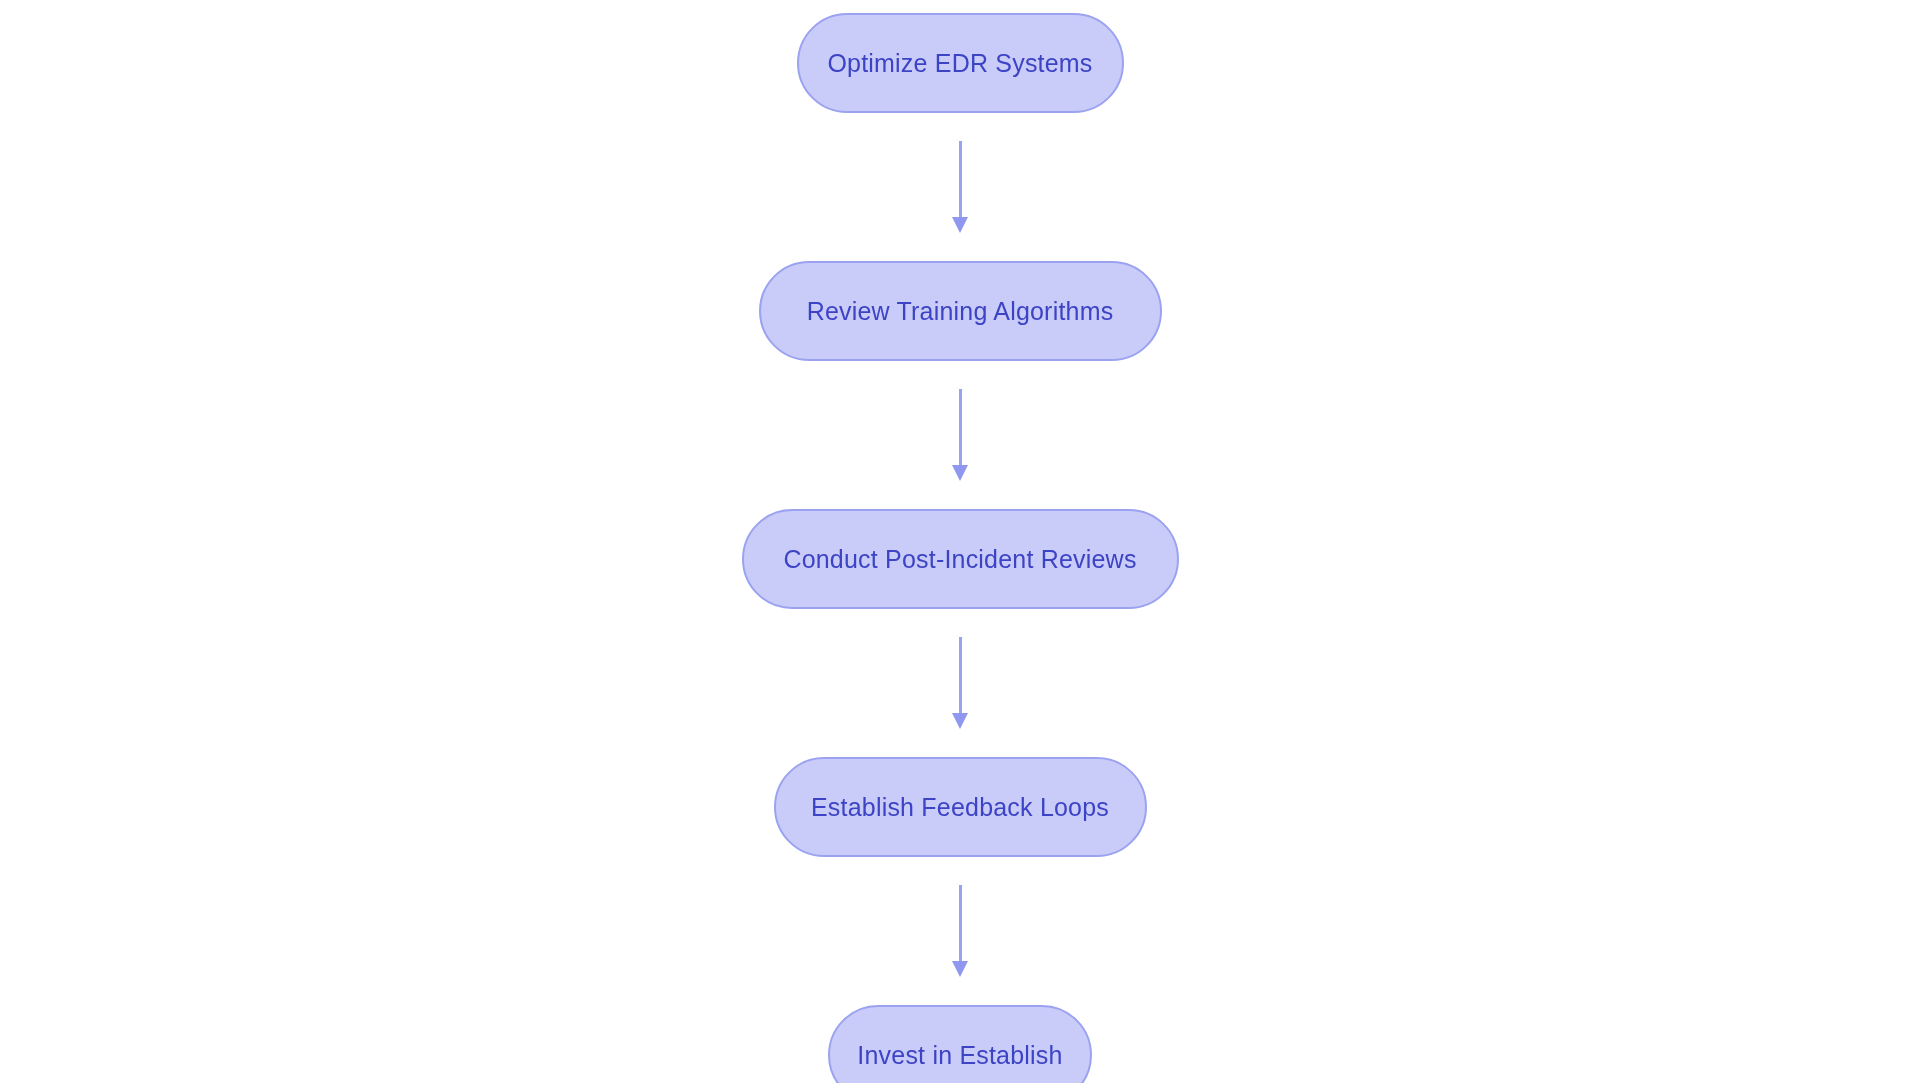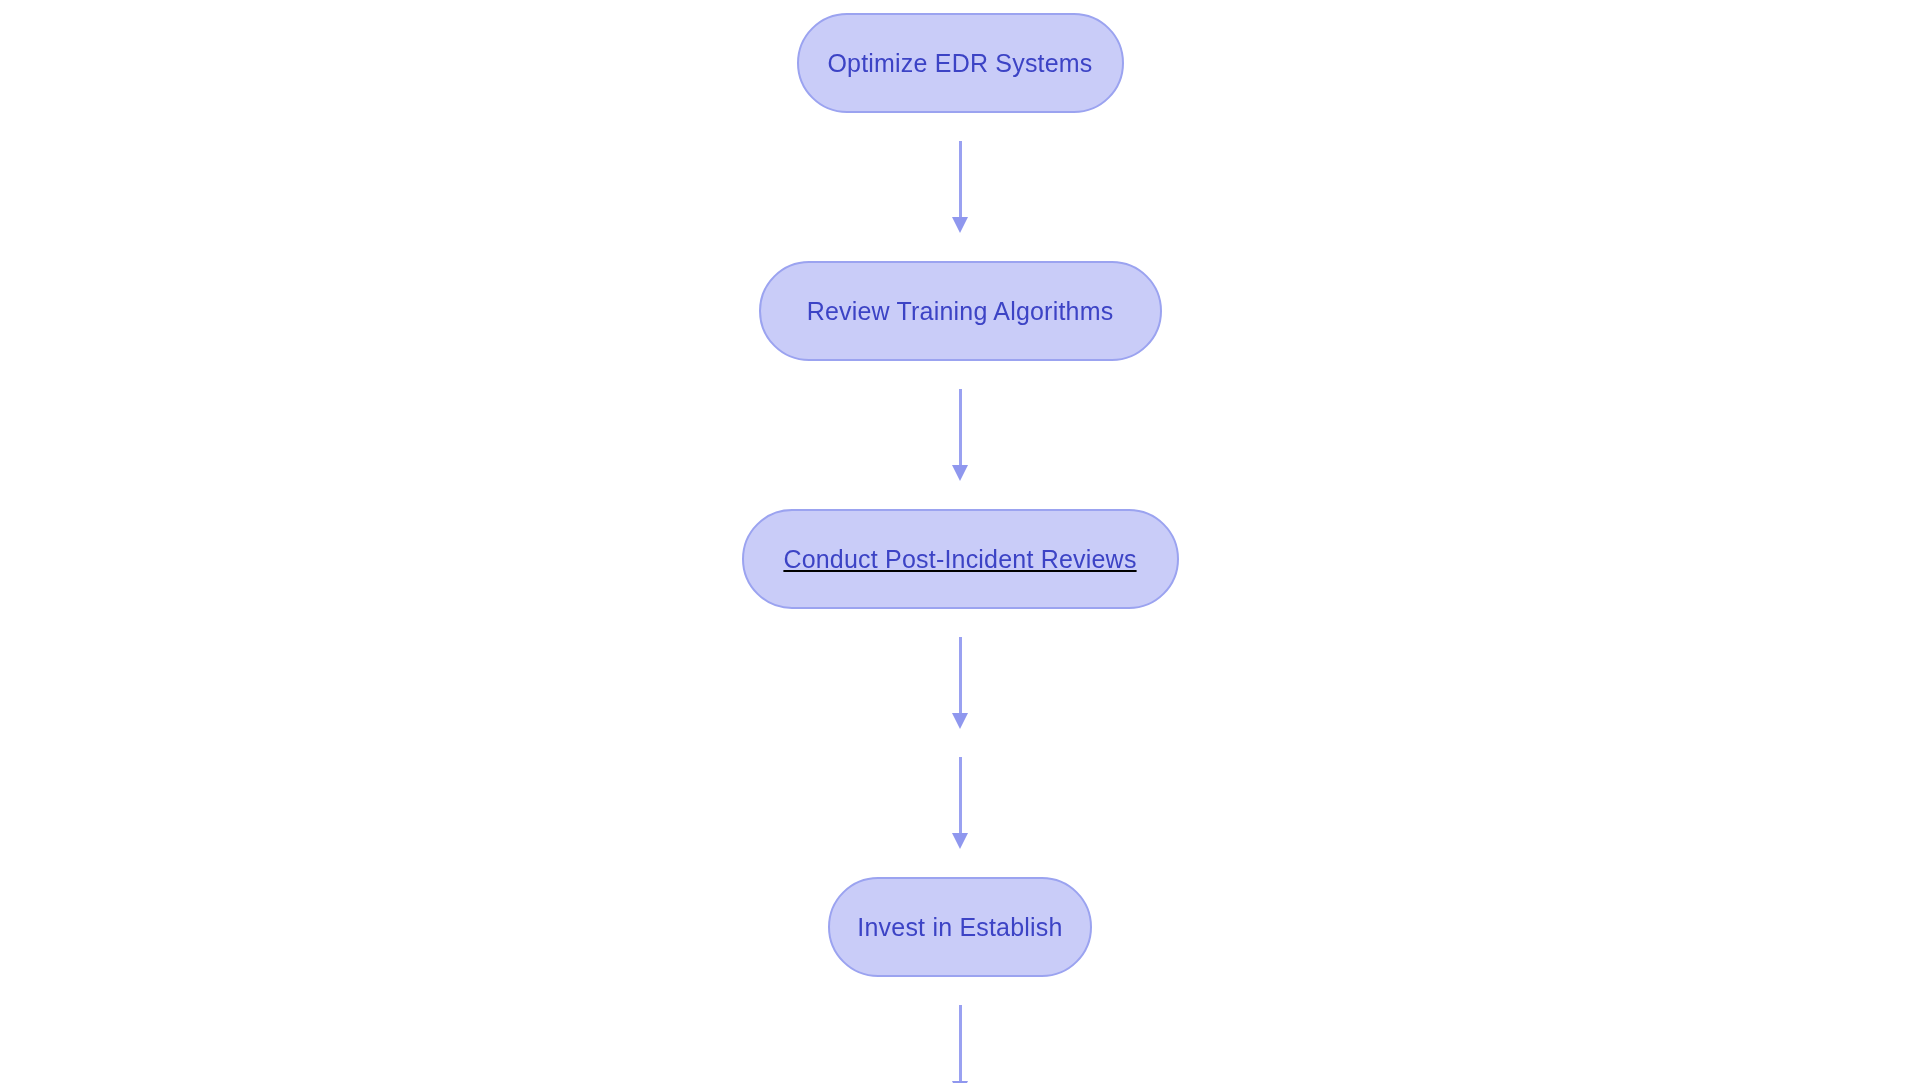--- a/index.html
+++ b/index.html
@@ -44,21 +44,21 @@
   }
   .node-label {
     color: var(--node-text);
     font-size: 25px;
     font-weight: 500;
     letter-spacing: 0.2px;
     white-space: nowrap;
   }
   .node-1 { width: 327px; }
   .node-2 { width: 403px; }
-  .node-3 { width: 437px; text-decoration: underline; }
+  .node-3 { width: 437px; }
   .node-4 { width: 373px; }
   .node-5 { width: 264px; }
   .node-6 { width: 472px; }
   .connector {
     height: 92px;
     display: flex;
     flex-direction: column;
     align-items: center;
     flex: 0 0 auto;
   }
@@ -101,20 +101,23 @@
 
     <div class="node node-3">
       <span class="node-label">Conduct Post-Incident Reviews</span>
     </div>
 
     <div class="connector">
       <div class="line"></div>
       <div class="head"></div>
     </div>
 
+    <div class="node node-4">
+      <span class="node-label">Establish Feedback Loops</span>
+    </div>
 
     <div class="connector">
       <div class="line"></div>
       <div class="head"></div>
     </div>
 
     <div class="node node-5">
       <span class="node-label">Invest in Establish</span>
     </div>
 

